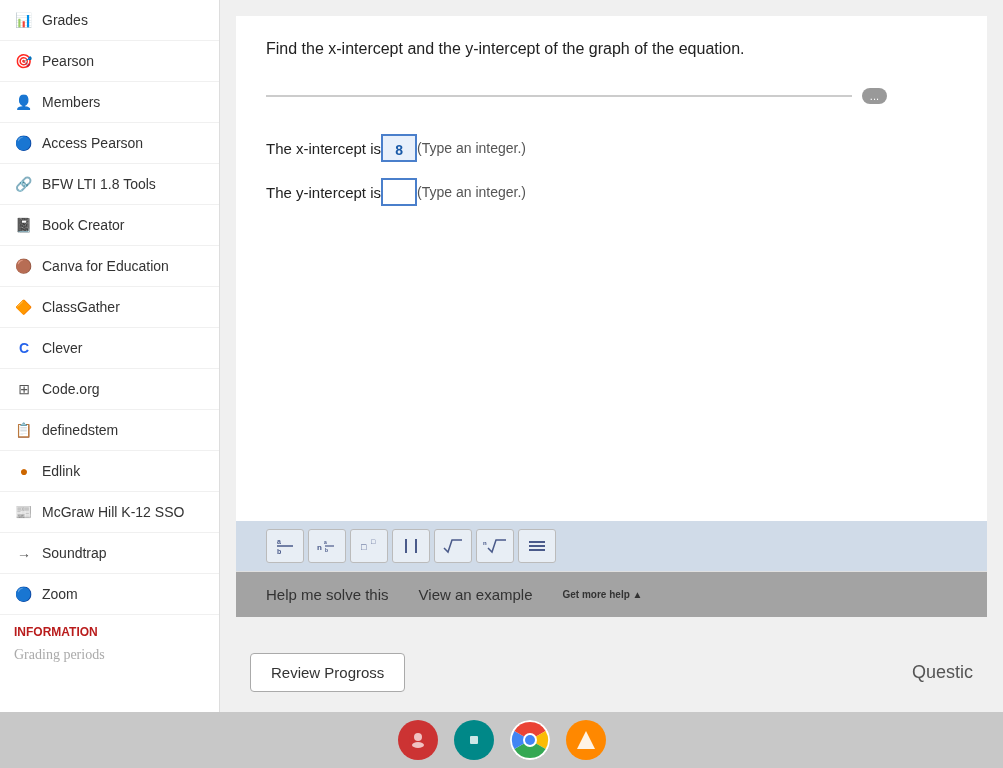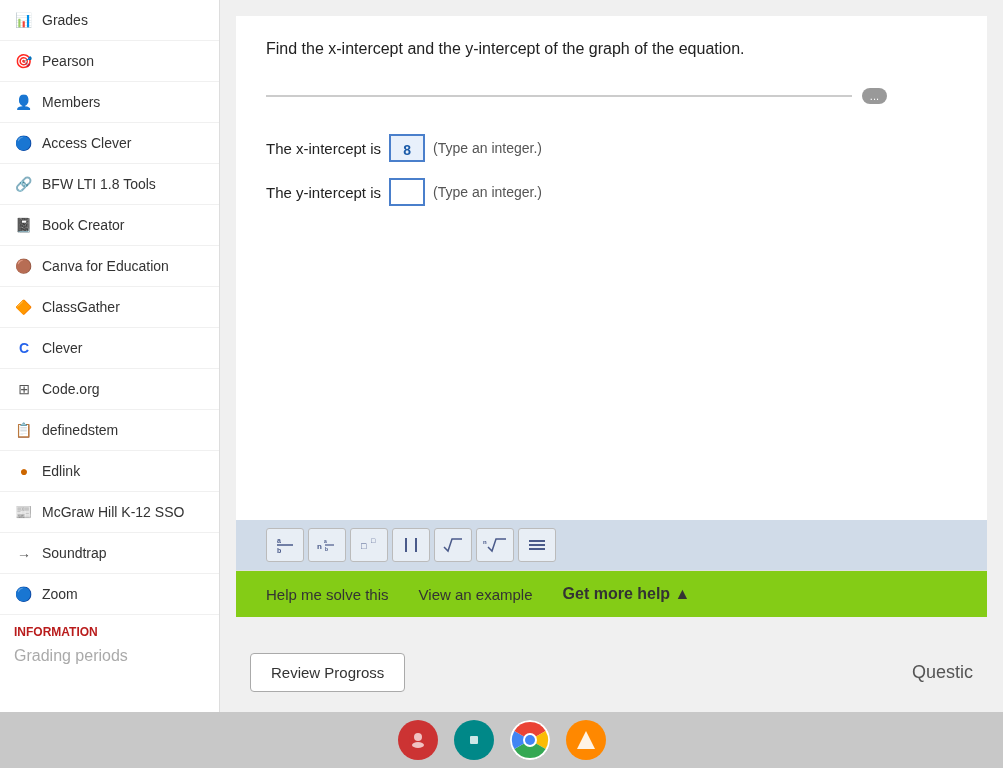--- a/index.html
+++ b/index.html
@@ -55,22 +55,23 @@
     .sidebar-section-label {
       padding: 10px 14px 4px;
       font-size: 12px;
       color: #b91c1c;
       font-weight: bold;
       text-transform: uppercase;
     }
 
     .sidebar-sub-label {
       padding: 4px 14px 8px;
-      font-size: 16px;
+      font-size: 14px;
       color: #aaa;
+      font-family: Liberation Serif, serif;
     }
 
     
     .main-content {
       flex: 1;
       display: flex;
       flex-direction: column;
       background: #f0f0f0;
       overflow: hidden;
     }
@@ -124,21 +125,21 @@
       font-size: 11px;
     }
 
     .answer-section {
       padding: 10px 30px 20px;
     }
 
     .answer-row {
       display: flex;
       align-items: center;
-      gap: 8px;
+      gap: 0;
       margin-bottom: 16px;
       font-size: 15px;
       color: #222;
     }
 
     .answer-box {
       display: inline-block;
       width: 36px;
       height: 28px;
       border: 2px solid #4a7fcb;
@@ -184,34 +185,34 @@
       color: #4a5a8a;
       font-weight: bold;
     }
 
     
     .action-bar {
       padding: 14px 30px;
       display: flex;
       align-items: center;
       gap: 30px;
-      background: #84cc16;
+      background: #a3a3a3;
       border-top: 1px solid #e0e0e0;
     }
 
     .action-link {
       font-size: 15px;
       color: #333;
       cursor: pointer;
       text-decoration: none;
       font-weight: normal;
     }
 
     .get-more-help {
-      font-size: 16px;
+      font-size: 10px;
       color: #333;
       font-weight: bold;
       cursor: pointer;
     }
 
     
     .review-section {
       padding: 20px 30px;
       background: #f0f0f0;
       display: flex;
@@ -281,21 +282,21 @@
       <span>Pearson</span>
     </div>
 
     <div class="sidebar-item">
       <span class="icon">👤</span>
       <span>Members</span>
     </div>
 
     <div class="sidebar-item">
       <span class="icon">🔵</span>
-      <span>Access Clever</span>
+      <span>Access Pearson</span>
     </div>
 
     <div class="sidebar-item">
       <span class="icon">🔗</span>
       <span>BFW LTI 1.8 Tools</span>
     </div>
 
     <div class="sidebar-item">
       <span class="icon">📓</span>
       <span>Book Creator</span>

